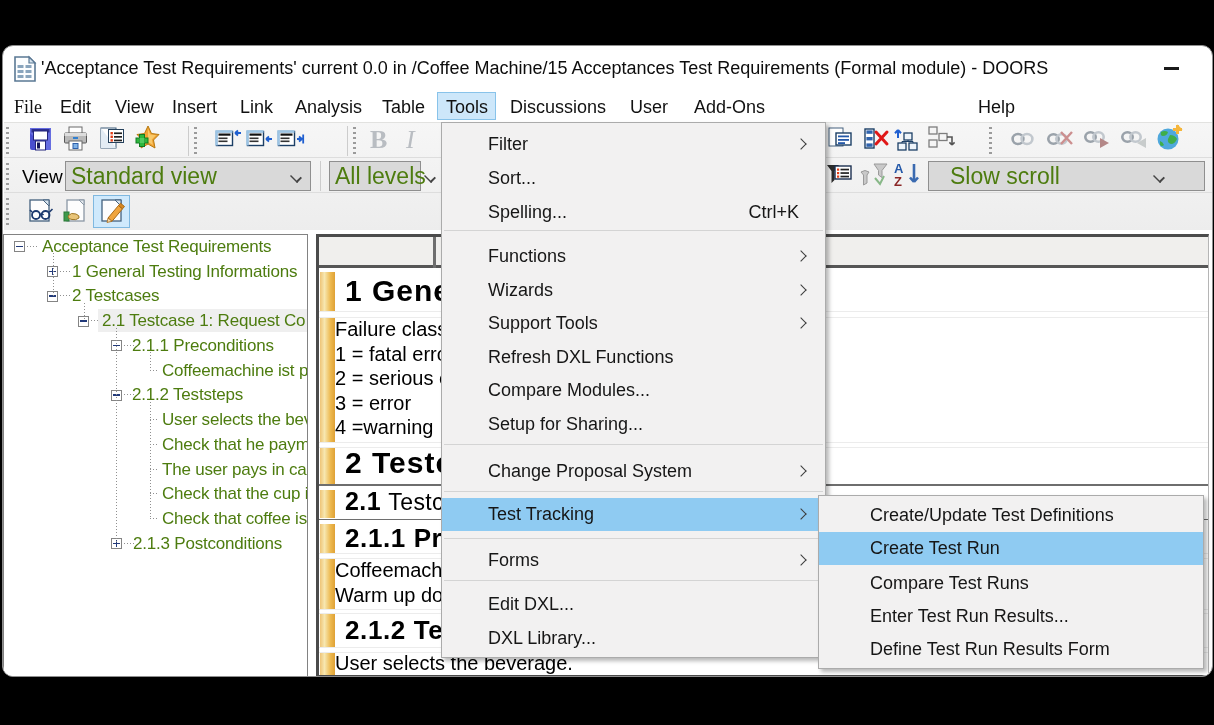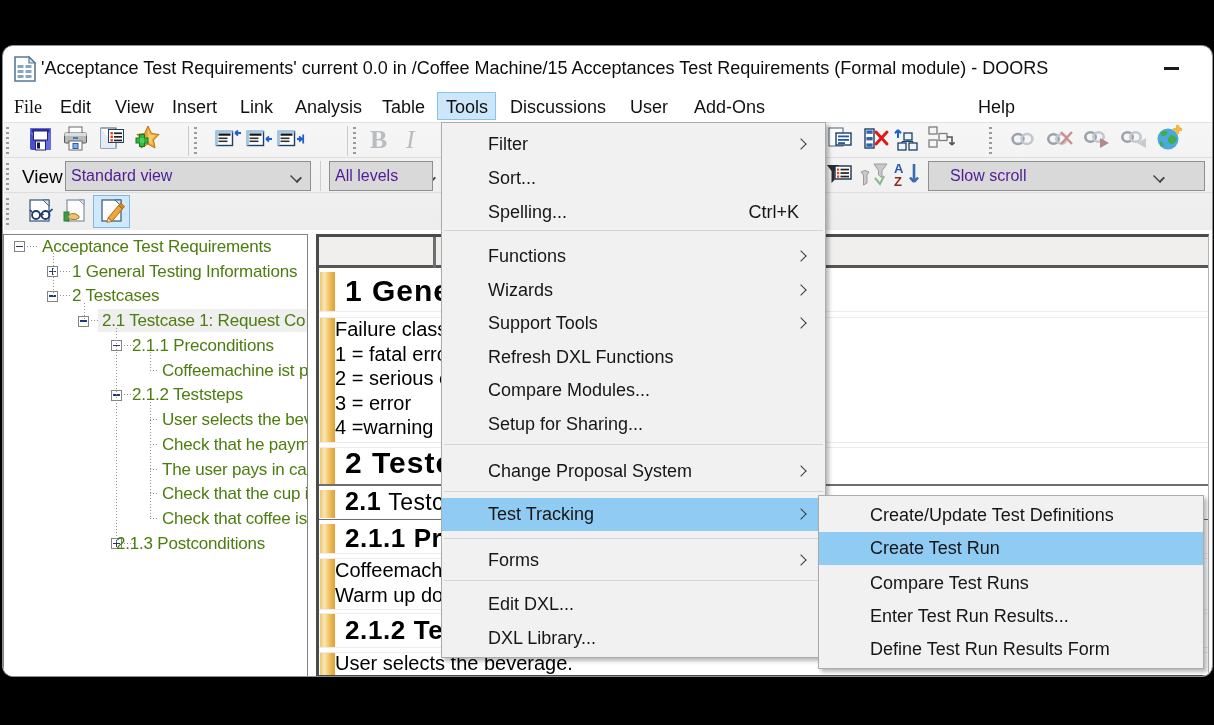--- a/index.html
+++ b/index.html
@@ -10,21 +10,21 @@
 #title{position:absolute;left:38px;top:12px;font-size:18px;color:#0d0d0d;white-space:pre;}
 #mindash{position:absolute;left:1161px;top:21px;width:15px;height:3px;background:#1a1a1a;}
 
 .mb{position:absolute;top:47px;height:29px;line-height:29px;font-size:18px;color:#111;white-space:pre;}
 #toolshl{position:absolute;left:434px;top:46px;width:59px;height:28px;background:#cde7fa;border:1px solid #88c3ea;}
 
 #tbar{position:absolute;left:1px;top:76px;width:1209px;height:108px;background:linear-gradient(#f6f6f6,#ededed);border-top:1px solid #e2e2e0;}
 .tsep{position:absolute;left:0;width:1209px;height:1px;background:#dddddd;}
 .grip{position:absolute;width:3px;background-image:repeating-linear-gradient(#9b9b9b 0 2px,transparent 2px 5px);}
 .vline{position:absolute;width:1px;background:#cccccc;}
-.combo{position:absolute;height:30px;background:#d9d9d9;border:1px solid #8f8f8f;font-size:16px;color:#4c1d95;line-height:28px;padding-left:5px;white-space:pre;}
+.combo{position:absolute;height:30px;background:#d9d9d9;border:1px solid #8f8f8f;font-size:23px;color:#4d7c0f;line-height:28px;padding-left:5px;white-space:pre;}
 .chev{position:absolute;width:10px;height:10px;border-right:2px solid #444;border-bottom:2px solid #444;transform:rotate(45deg) scaleY(0.7);}
 .pressedbtn{position:absolute;background:#cfe9fc;border:1px solid #7fb8e0;}
 
 #tree{position:absolute;left:0px;top:188px;width:305px;height:443px;background:#fff;border:1px solid #828282;overflow:hidden;}
 .trow{position:absolute;font-size:17px;color:#4d7c0f;white-space:pre;line-height:23px;letter-spacing:-0.2px;}
 .tbox{position:absolute;width:11px;height:11px;border:1px solid #848484;background:#fff;}
 .tbox .h{position:absolute;left:1px;top:3.5px;width:7px;height:1.6px;background:#223a7a;}
 .tbox .v{position:absolute;left:3.7px;top:1px;width:1.6px;height:7px;background:#223a7a;}
 .dotv{position:absolute;width:1px;background-image:repeating-linear-gradient(#909090 0 1px,transparent 1px 3px);}
 .doth{position:absolute;height:1px;background-image:repeating-linear-gradient(90deg,#909090 0 1px,transparent 1px 3px);}
@@ -95,21 +95,21 @@
 
     <div class="grip" style="left:2px;top:40px;height:28px;"></div>
     <div class="vline" style="left:316px;top:38px;height:30px;"></div>
 
     <div class="grip" style="left:2px;top:75px;height:28px;"></div>
 
     <div style="position:absolute;left:18px;top:40px;font-size:19px;line-height:28px;">View</div>
     <div class="combo" style="left:61px;top:38px;width:246px;">Standard view</div>
     <div class="chev" style="left:287px;top:49px;"></div>
       <div class="chev" style="left:421px;top:49px;"></div>
-    <div class="combo" style="left:325px;top:38px;width:104px;">All levels</div>
+    <div class="combo" style="left:325px;top:38px;width:92px;">All levels</div>
     <div class="combo" style="left:924px;top:38px;width:277px;padding-left:21px;">Slow scroll</div>
     <div class="chev" style="left:1150px;top:49px;"></div>
 
     <div class="pressedbtn" style="left:89px;top:72px;width:37px;height:33px;"></div>
 
     <div style="position:absolute;left:366px;top:2px;width:24px;font-size:26px;font-weight:bold;font-family:'Liberation Serif',serif;color:#b9bdc2;">B</div>
     <div style="position:absolute;left:402px;top:2px;width:24px;font-size:26px;font-style:italic;font-family:'Liberation Serif',serif;color:#b9bdc2;">I</div>
 
     <svg width="24" height="25" viewBox="0 0 24 25" style="left:25px;top:4px;">
       <rect x="1" y="1" width="21" height="22" rx="2" fill="#4a4fd0"></rect>
@@ -327,21 +327,21 @@
       <div class="trow" style="left: 158px; top: 222.55px;">The user pays in ca:</div>
       <div class="doth" style="left: 146px; top: 258.3px; width: 9px;"></div>
       <div class="trow" style="left: 158px; top: 247.3px;">Check that the cup i</div>
       <div class="doth" style="left: 146px; top: 283.05px; width: 9px;"></div>
       <div class="trow" style="left: 158px; top: 272.05px;">Check that coffee is</div>
       <div class="tbox" style="left: 107px; top: 303.3px;">
         <i class="h"></i>
         <i class="v"></i>
       </div>
       <div class="doth" style="left: 120px; top: 307.8px; width: 10px;"></div>
-      <div class="trow" style="left: 112px; top: 296.8px;">2.1.3 Postconditions</div>
+      <div class="trow" style="left: 129px; top: 296.8px;">2.1.3 Postconditions</div>
       <div class="dotv" style="left: 48.5px; top: 18px; height: 43px;"></div>
       <div class="dotv" style="left: 80px; top: 68px; height: 18px;"></div>
       <div class="dotv" style="left: 112px; top: 93px; height: 215px;"></div>
       <div class="dotv" style="left: 146px; top: 117px; height: 18px;"></div>
       <div class="dotv" style="left: 146px; top: 167px; height: 117px;"></div>
     </div>
 
   <div id="doc">
     <div id="dochdr"></div>
       <div style="position:absolute;left:114px;top:0;width:3px;height:31px;background:#6e6e6e;"></div>

